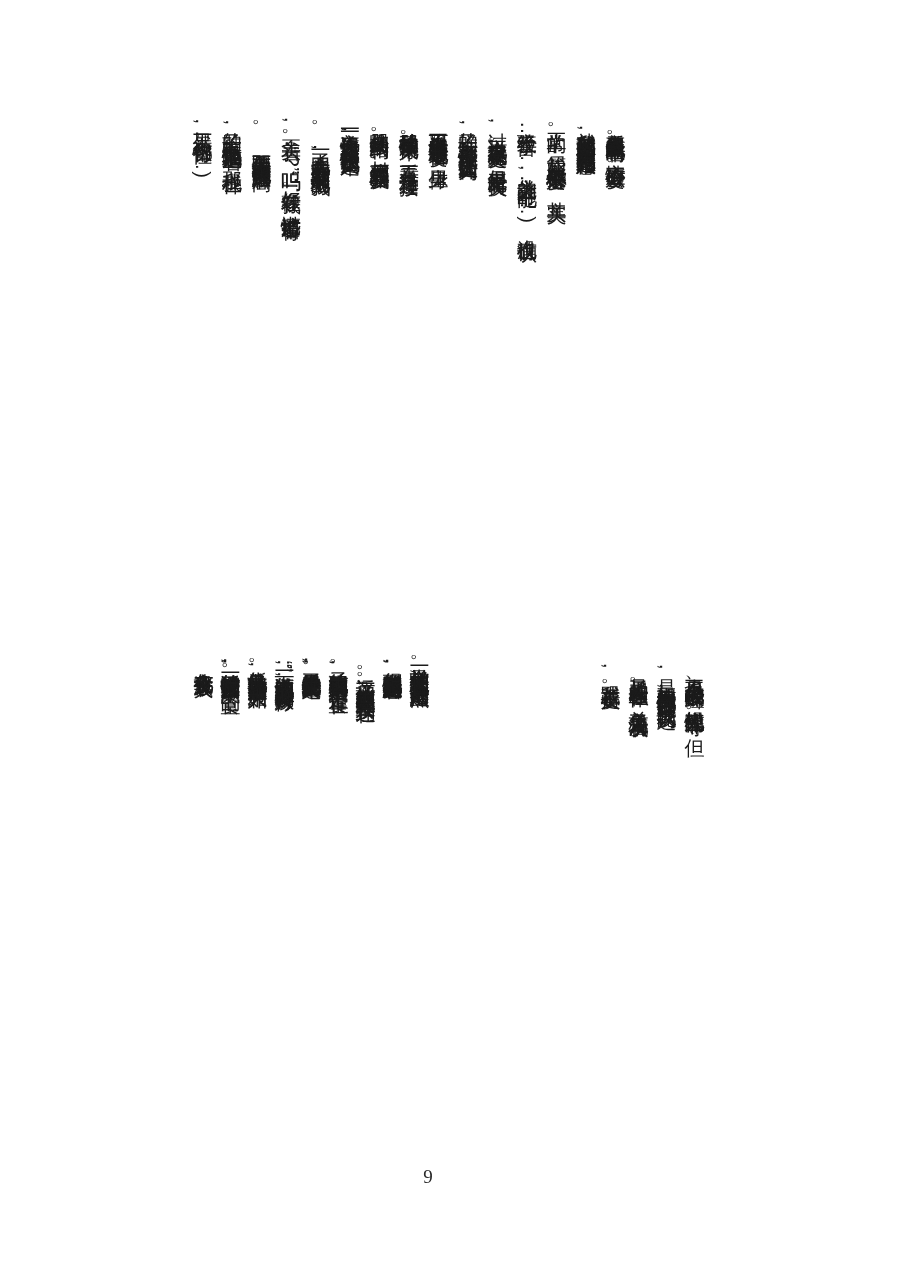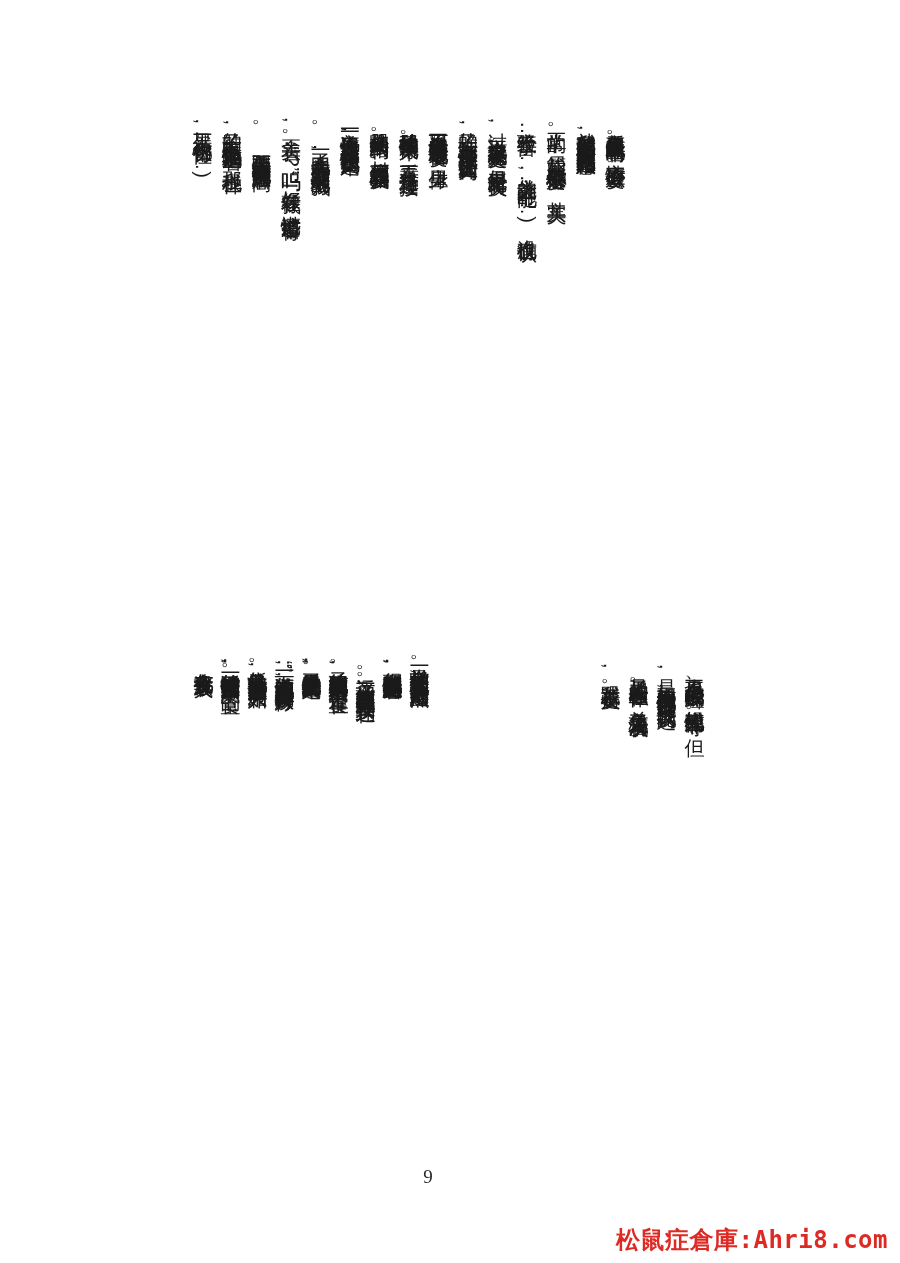--- a/index.html
+++ b/index.html
@@ -89,15 +89,14 @@
       <div class="col">里的过程中,遇到了几个同样姿态的孩子。但是,在食堂</div>
       <div class="col">这个大空间里,聚集了几十个人的光景,已经是异样了。</div>
       <div class="col">顺便说一下,和美夜做的“寒暄”,好像只有特别要好的</div>
       <div class="col">孩子,对只是擦肩而过的孩子只是轻轻地低头。如果和大</div>
       <div class="col">家一起打招呼的话,会消耗掉的,真是帮了大忙。食堂的</div>
       <div class="col">大致装修几乎没有变化</div>
     </section>
 
   <div class="page-number">9</div>
 
-  <div class="watermark" style="color: rgb(220, 42, 36);">松鼠症倉庫:Ahri8.com</div>
 
 </div>
 
 </body></html>

